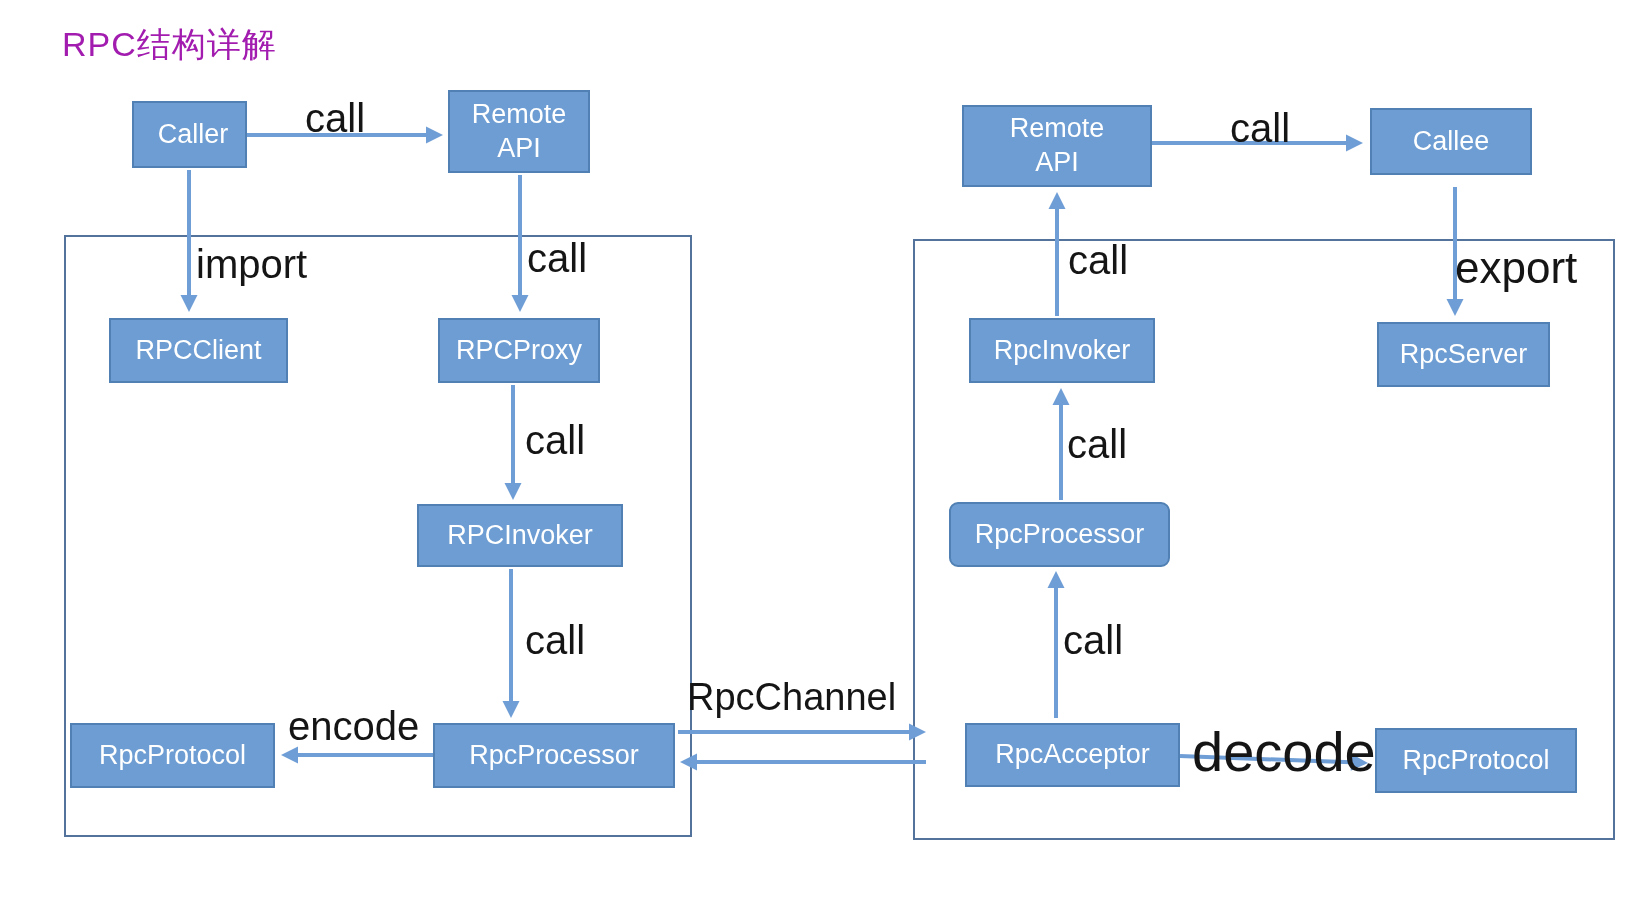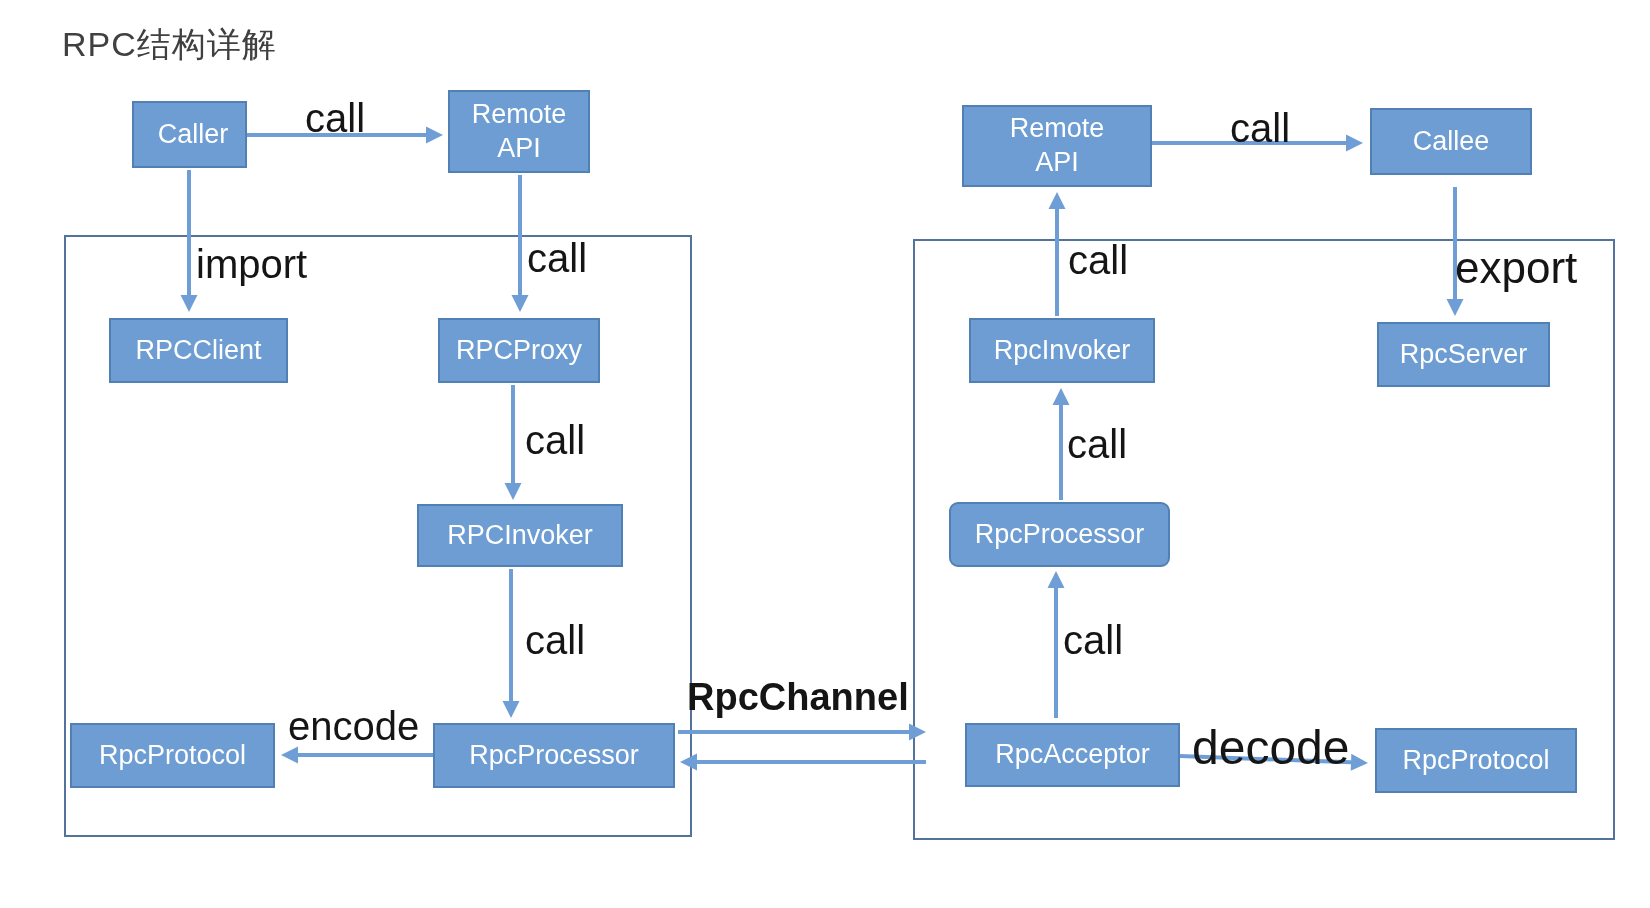--- a/index.html
+++ b/index.html
@@ -6,21 +6,21 @@
     --box-fill:#6d9dd2;
     --box-border:#5181b4;
     --arrow:#6f9ed6;
     --container-border:#54739c;
     --label:#151515;
     --watermark:#e2e2e2;
   }
   html,body{margin:0;padding:0;background:#ffffff;}
   body{font-family:"Liberation Sans","DejaVu Sans",sans-serif;}
   .stage{position:relative;width:1650px;height:908px;background:#ffffff;overflow:hidden;}
-  .page-title{position:absolute;left:62px;top:22px;font-size:34px;color:#404040;letter-spacing:1px;}
+  .page-title{position:absolute;left:62px;top:22px;font-size:34px;color:#a21caf;letter-spacing:1px;}
   .container-box{position:absolute;border:2px solid var(--container-border);box-sizing:border-box;background:transparent;z-index:1;}
   svg.arrow-layer{position:absolute;left:0;top:0;z-index:2;pointer-events:none;}
   .node{position:absolute;background:var(--box-fill);border:2px solid var(--box-border);box-sizing:border-box;
         color:#ffffff;display:flex;align-items:center;justify-content:center;text-align:center;
         font-size:27px;line-height:1.25;white-space:pre-line;z-index:3;}
   .diagram-label{position:absolute;color:var(--label);line-height:1;z-index:4;white-space:nowrap;}
   .watermark{position:absolute;left:1262px;top:758px;display:flex;align-items:center;z-index:5;opacity:0.95;}
   .watermark-text{font-size:48px;color:var(--watermark);letter-spacing:2px;
         text-shadow:1px 1px 0 #cfcfcf, -1px -1px 0 #ffffff;}
   .watermark-icon{margin-right:6px;}
@@ -108,22 +108,22 @@
       <div class="node" style="left: 1377px; top: 322px; width: 173px; height: 65px;">RpcServer</div>
       <div class="node" style="left: 949px; top: 502px; width: 221px; height: 65px; border-radius: 9px;">RpcProcessor</div>
       <div class="node" style="left: 965px; top: 723px; width: 215px; height: 64px;">RpcAcceptor</div>
       <div class="node" style="left: 1375px; top: 728px; width: 202px; height: 65px;">RpcProtocol</div>
       <div class="diagram-label" style="left: 305px; top: 98px; font-size: 40px;">call</div>
       <div class="diagram-label" style="left: 196px; top: 244px; font-size: 40px;">import</div>
       <div class="diagram-label" style="left: 527px; top: 238px; font-size: 40px;">call</div>
       <div class="diagram-label" style="left: 525px; top: 420px; font-size: 40px;">call</div>
       <div class="diagram-label" style="left: 525px; top: 620px; font-size: 40px;">call</div>
       <div class="diagram-label" style="left: 288px; top: 706px; font-size: 40px;">encode</div>
-      <div class="diagram-label" style="left: 687px; top: 678px; font-size: 38px; font-weight: bold;">RpcChannel</div>
+      <div class="diagram-label" style="left: 687px; top: 678px; font-size: 38px; font-weight: normal;">RpcChannel</div>
       <div class="diagram-label" style="left: 1063px; top: 620px; font-size: 40px;">call</div>
       <div class="diagram-label" style="left: 1067px; top: 424px; font-size: 40px;">call</div>
       <div class="diagram-label" style="left: 1068px; top: 240px; font-size: 40px;">call</div>
       <div class="diagram-label" style="left: 1230px; top: 108px; font-size: 40px;">call</div>
       <div class="diagram-label" style="left: 1455px; top: 246px; font-size: 44px;">export</div>
-      <div class="diagram-label" style="left: 1192px; top: 724px; font-size: 48px;">decode</div>
+      <div class="diagram-label" style="left: 1192px; top: 724px; font-size: 56px;">decode</div>
     </div>
 
 </div>
 
 </body></html>

